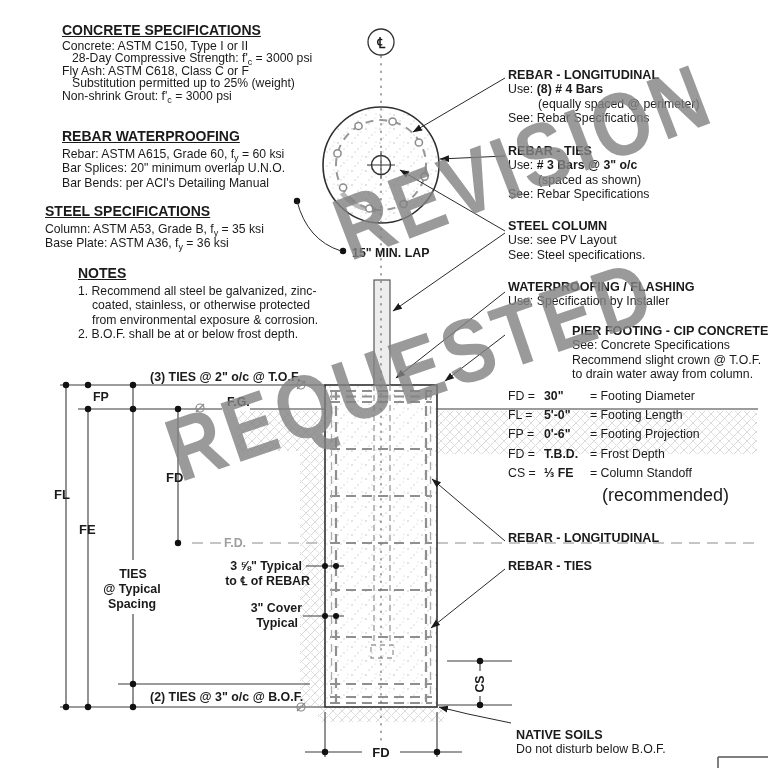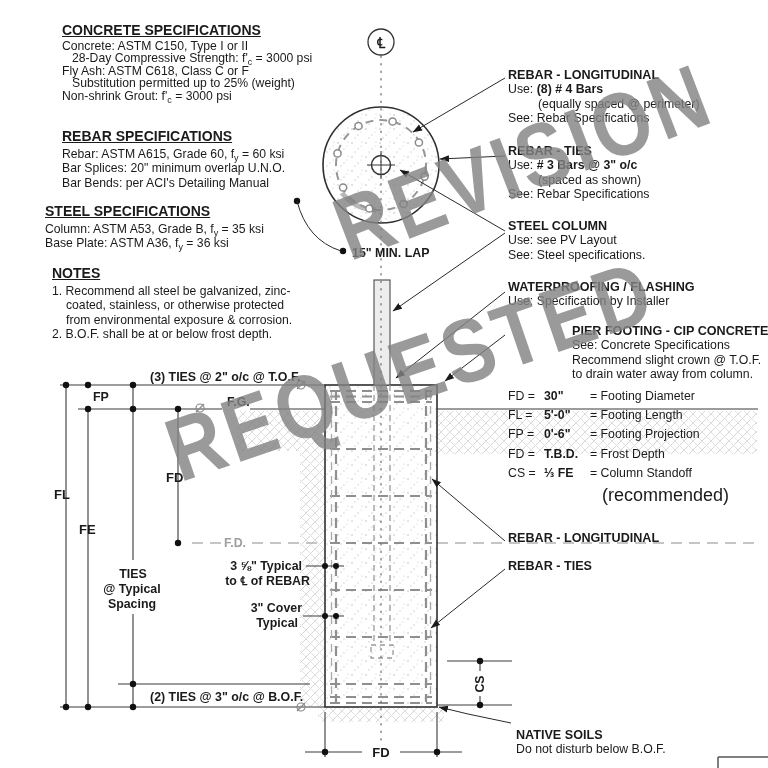--- a/index.html
+++ b/index.html
@@ -230,33 +230,33 @@
   <div class="abs spec tight" style="left:62px;top:24px;">
     <div class="title">CONCRETE SPECIFICATIONS</div>
     <div>Concrete: ASTM C150, Type I or II</div>
     <div class="ind"><span>28-Day Compressive Strength: f'</span><sub>c</sub><span> = 3000 psi</span></div>
     <div>Fly Ash: ASTM C618, Class C or F</div>
     <div class="ind">Substitution permitted up to 25% (weight)</div>
     <div><span>Non-shrink Grout: f'</span><sub>c</sub><span> = 3000 psi</span></div>
   </div>
 
   <div class="abs spec" style="left:62px;top:129px;">
-    <div class="title">REBAR SPECIFICATIONS</div>
+    <div class="title">REBAR WATERPROOFING</div>
     <div><span>Rebar: ASTM A615, Grade 60, f</span><sub>y</sub><span> = 60 ksi</span></div>
     <div>Bar Splices: 20" minimum overlap U.N.O.</div>
     <div>Bar Bends: per ACI's Detailing Manual</div>
   </div>
 
   <div class="abs spec" style="left:45px;top:204px;">
     <div class="title">STEEL SPECIFICATIONS</div>
     <div><span>Column: ASTM A53, Grade B, f</span><sub>y</sub><span> = 35 ksi</span></div>
     <div><span>Base Plate: ASTM A36, f</span><sub>y</sub><span> = 36 ksi</span></div>
   </div>
 
-  <div class="abs spec" style="left:52px;top:266px;">
+  <div class="abs spec" style="left:78px;top:266px;">
     <div class="title">NOTES</div>
     <div>1. Recommend all steel be galvanized, zinc-</div>
     <div class="ind2">coated, stainless, or otherwise protected</div>
     <div class="ind2">from environmental exposure &amp; corrosion.</div>
     <div>2. B.O.F. shall be at or below frost depth.</div>
   </div>
 
   <div class="abs callout" style="left:508px;top:68px;">
     <div class="title">REBAR - LONGITUDINAL</div>
     <div><span>Use: </span><span class="b">(8) # 4 Bars</span></div>

